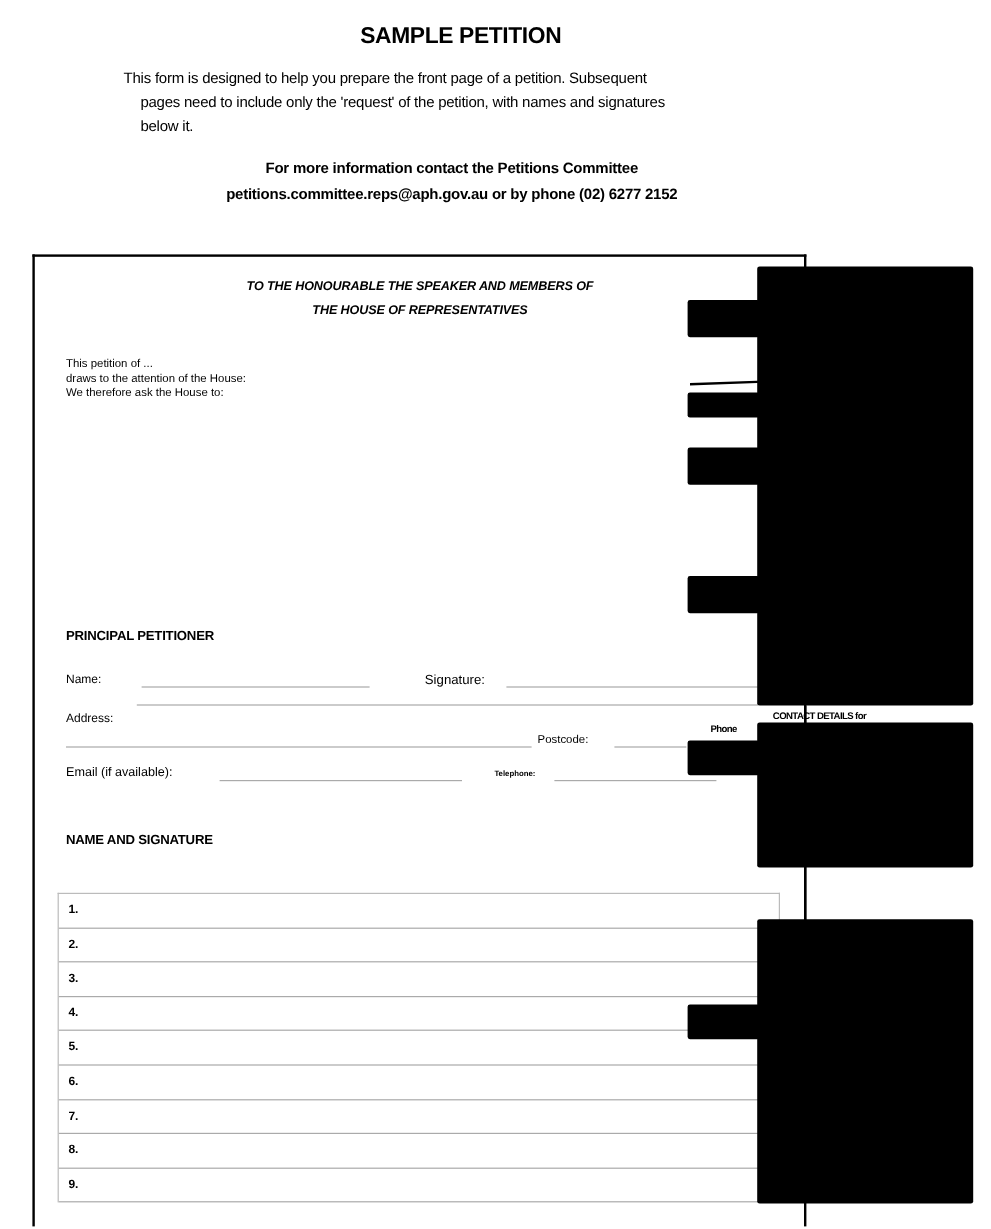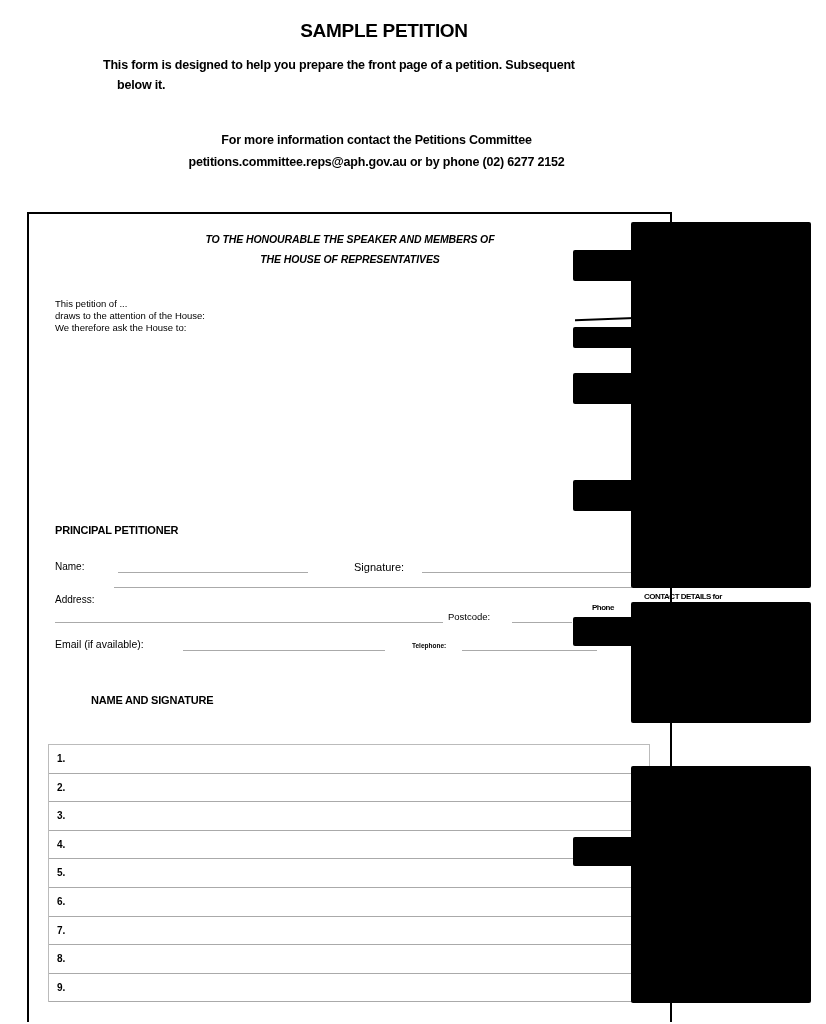--- a/index.html
+++ b/index.html
@@ -6,21 +6,21 @@
     body {
       width: 826px; height: 1024px; background: #ffffff; position: relative; overflow: hidden;
       font-family: "Liberation Sans", "DejaVu Sans", sans-serif; color: #000;
     }
     .abs { position: absolute; }
     .title {
       left: 0; width: 768px; top: 20px; text-align: center;
       font-size: 19px; font-weight: bold; letter-spacing: -0.3px;
     }
     .intro {
-      left: 103px; top: 55px; width: 600px; font-size: 12.5px; font-weight: bold; line-height: 20px;
+      left: 103px; top: 55px; width: 600px; font-size: 12.5px; font-weight: normal; line-height: 20px;
       letter-spacing: -0.2px;
     }
     .intro .indent { padding-left: 14px; display: block; }
     .contact {
       left: 0; width: 753px; text-align: center; font-size: 12.5px; font-weight: bold; line-height: 22px;
       top: 129px; letter-spacing: -0.2px;
     }
     .contact a { color: #000; }
     .frame {
       left: 27px; top: 212px; width: 645px; height: 810px;
@@ -45,20 +45,21 @@
     .redact { background: #000; border-radius: 2px; }
     .connector { background: #000; }
     .ghost { font-size: 8px; font-weight: bold; color: #000; letter-spacing: -0.5px; }
   </style>
 </head>
 <body>
 
 <div class="abs title">SAMPLE PETITION</div>
 <div class="abs intro">
   <span>This form is designed to help you prepare the front page of a petition. Subsequent</span>
+  <span class="indent">pages need to include only the 'request' of the petition, with names and signatures</span>
   <span class="indent">below it.</span>
 </div>
 <div class="abs contact">
   <div>For more information contact the Petitions Committee</div>
   <div>
     <a>petitions.committee.reps@aph.gov.au</a><span> or by phone (02) 6277 2152</span>
   </div>
 </div>
 
 <div class="abs frame"></div>
@@ -88,21 +89,21 @@
 <div class="abs line" style="left:55px; top:622px; width:388px;"></div>
 <div class="abs field-label" style="left:448px; top:611px; font-size:9.5px;">Postcode:</div>
 <div class="abs line" style="left:512px; top:622px; width:60px;"></div>
 <div class="abs ghost" style="left:592px; top:603px;">Phone</div>
 
 <div class="abs field-label" style="left:55px; top:638px; font-size:10.5px;">Email (if available):</div>
 <div class="abs line" style="left:183px; top:650px; width:202px;"></div>
 <div class="abs field-label" style="left:412px; top:642px; font-size:6.5px; font-weight:bold;">Telephone:</div>
 <div class="abs line" style="left:462px; top:650px; width:135px;"></div>
 
-<div class="abs section-heading" style="left:55px; top:694px;margin-left:36px;">NAME AND SIGNATURE</div>
+<div class="abs section-heading" style="left:55px; top:694px;">NAME AND SIGNATURE</div>
 
 <div class="abs sig-table">
   <div class="sig-row"><span>1.</span></div>
   <div class="sig-row"><span>2.</span></div>
   <div class="sig-row"><span>3.</span></div>
   <div class="sig-row"><span>4.</span></div>
   <div class="sig-row"><span>5.</span></div>
   <div class="sig-row"><span>6.</span></div>
   <div class="sig-row"><span>7.</span></div>
   <div class="sig-row"><span>8.</span></div>

